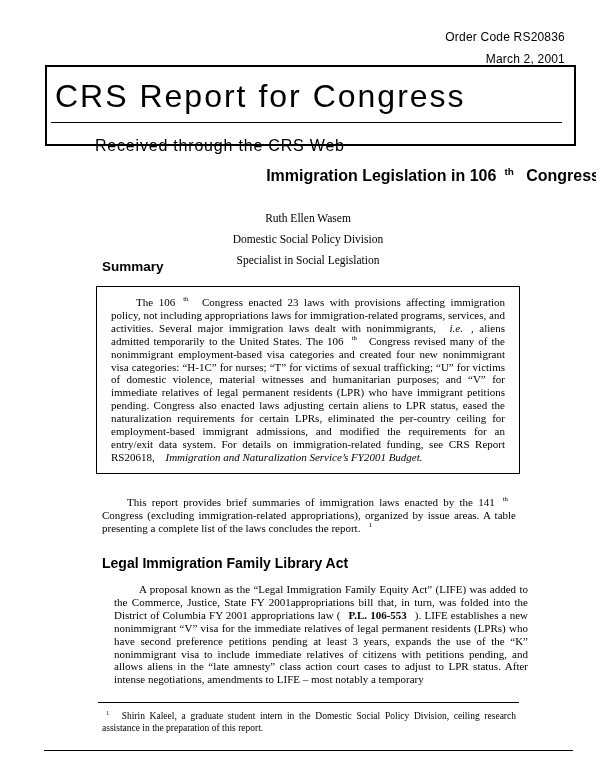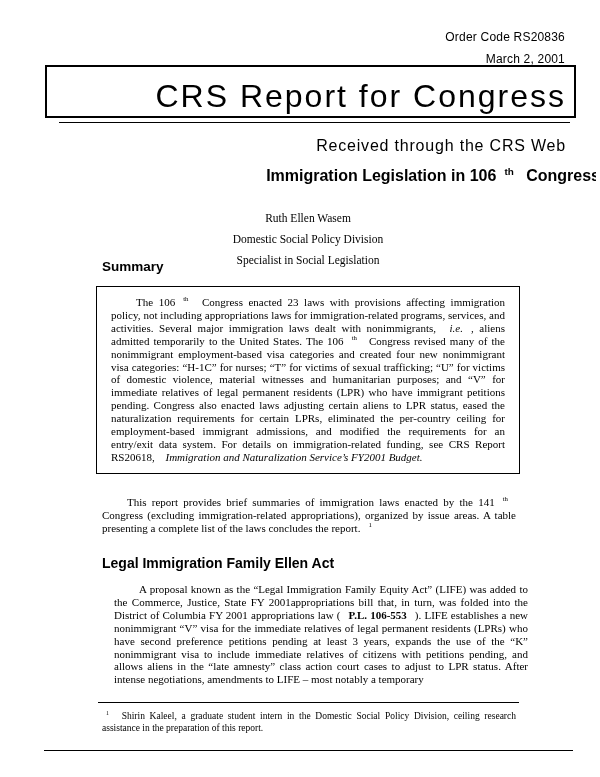--- a/index.html
+++ b/index.html
@@ -6,22 +6,22 @@
   html,body { background:#ffffff; }
   body { font-family:"Liberation Serif", serif; color:#000; }
   .page { position:relative; width:600px; height:777px; background:#ffffff; overflow:hidden; }
 
   .header-meta {
     position:absolute; top:15px; right:35px; text-align:right;
     font-family:"Liberation Sans", sans-serif; font-size:12px; line-height:13.5px; letter-spacing:0.2px;
   }
 
   .masthead-box {
-    position:absolute; left:37px; top:57px; width:531px; height:53px;
-    border:2px solid #000; display:flex; flex-direction:column; align-items:flex-end;
+    position:absolute; left:37px; top:57px; width:531px; height:81px;
+    border:2px solid #000; display:flex; flex-direction:column; align-items:flex-start;
     font-family:"Liberation Sans", sans-serif;
   }
   .masthead-title { font-size:32px; line-height:43px; letter-spacing:2px; white-space:nowrap; }
   .masthead-rule { width:calc(100% - 8px); border-top:1.5px solid #000; }
   .masthead-subtitle { font-size:16px; line-height:21px; letter-spacing:0.8px; white-space:nowrap;margin-left:40px; }
 
   .report-title {
     position:absolute; top:153px; left:0; width:600px; text-align:right;
     font-family:"Liberation Sans", sans-serif; font-weight:bold; font-size:16px; line-height:22px;
   }
@@ -92,21 +92,21 @@
   </div>
 
   <h2 class="summary-heading">Summary</h2>
 
   <div class="summary-box">
     <p class="body-text indent"><span>The 106</span><span class="sup">th</span><span> Congress enacted 23 laws with provisions affecting immigration policy, not including appropriations laws for immigration-related programs, services, and activities.  Several major immigration laws dealt with nonimmigrants, </span><span class="i">i.e.</span><span>, aliens admitted temporarily to the United States. The 106</span><span class="sup">th</span><span> Congress revised many of the nonimmigrant employment-based visa categories and created four new nonimmigrant visa categories: “H-1C” for nurses; “T” for victims of sexual trafficking; “U” for victims of domestic violence, material witnesses and humanitarian purposes; and “V” for immediate relatives of legal permanent residents (LPR) who have immigrant petitions pending. Congress also enacted laws adjusting certain aliens to LPR status, eased the naturalization requirements for certain LPRs, eliminated the per-country ceiling for employment-based immigrant admissions, and modified the requirements for an entry/exit data system.  For details on immigration-related funding, see CRS Report RS20618, </span><span class="i">Immigration and Naturalization Service’s FY2001 Budget.</span></p>
   </div>
 
   <p class="body-text indent intro-para"><span>This report provides brief summaries of immigration laws enacted by the 141</span><span class="sup">th</span><span> Congress (excluding immigration-related appropriations), organized by issue areas.  A table presenting a complete list of the laws concludes the report.</span><span class="sup">1</span></p>
 
-  <h2 class="section-heading">Legal Immigration Family Ellen Act</h2>
+  <h2 class="section-heading">Legal Immigration Family Library Act</h2>
 
   <p class="body-text indent section-para"><span>A proposal known as the “Legal Immigration Family Equity Act” (LIFE) was added to the Commerce, Justice, State FY 2001appropriations bill that, in turn, was folded into the District of Columbia FY 2001 appropriations law (</span><span class="b">P.L. 106-553</span><span>).  LIFE establishes a new nonimmigrant “V” visa for the immediate relatives of legal permanent residents (LPRs) who have second preference petitions pending at least 3 years, expands the use of the “K” nonimmigrant visa to include immediate relatives of citizens with petitions pending, and allows aliens in the “late amnesty” class action court cases to adjust to LPR status.  After intense negotiations, amendments to LIFE – most notably a temporary</span></p>
 
   <div class="footnote-rule"></div>
   <p class="footnote-text"><span class="sup">1</span><span> Shirin Kaleel, a graduate student intern in the Domestic Social Policy Division, ceiling research assistance in the preparation of this report.</span></p>
 
   <div class="footer-rule"></div>
   <div class="footer-text">
     <span>Congressional Research Service</span><span class="footer-sep">ò</span><span>The Library of Congress</span>
   </div>

